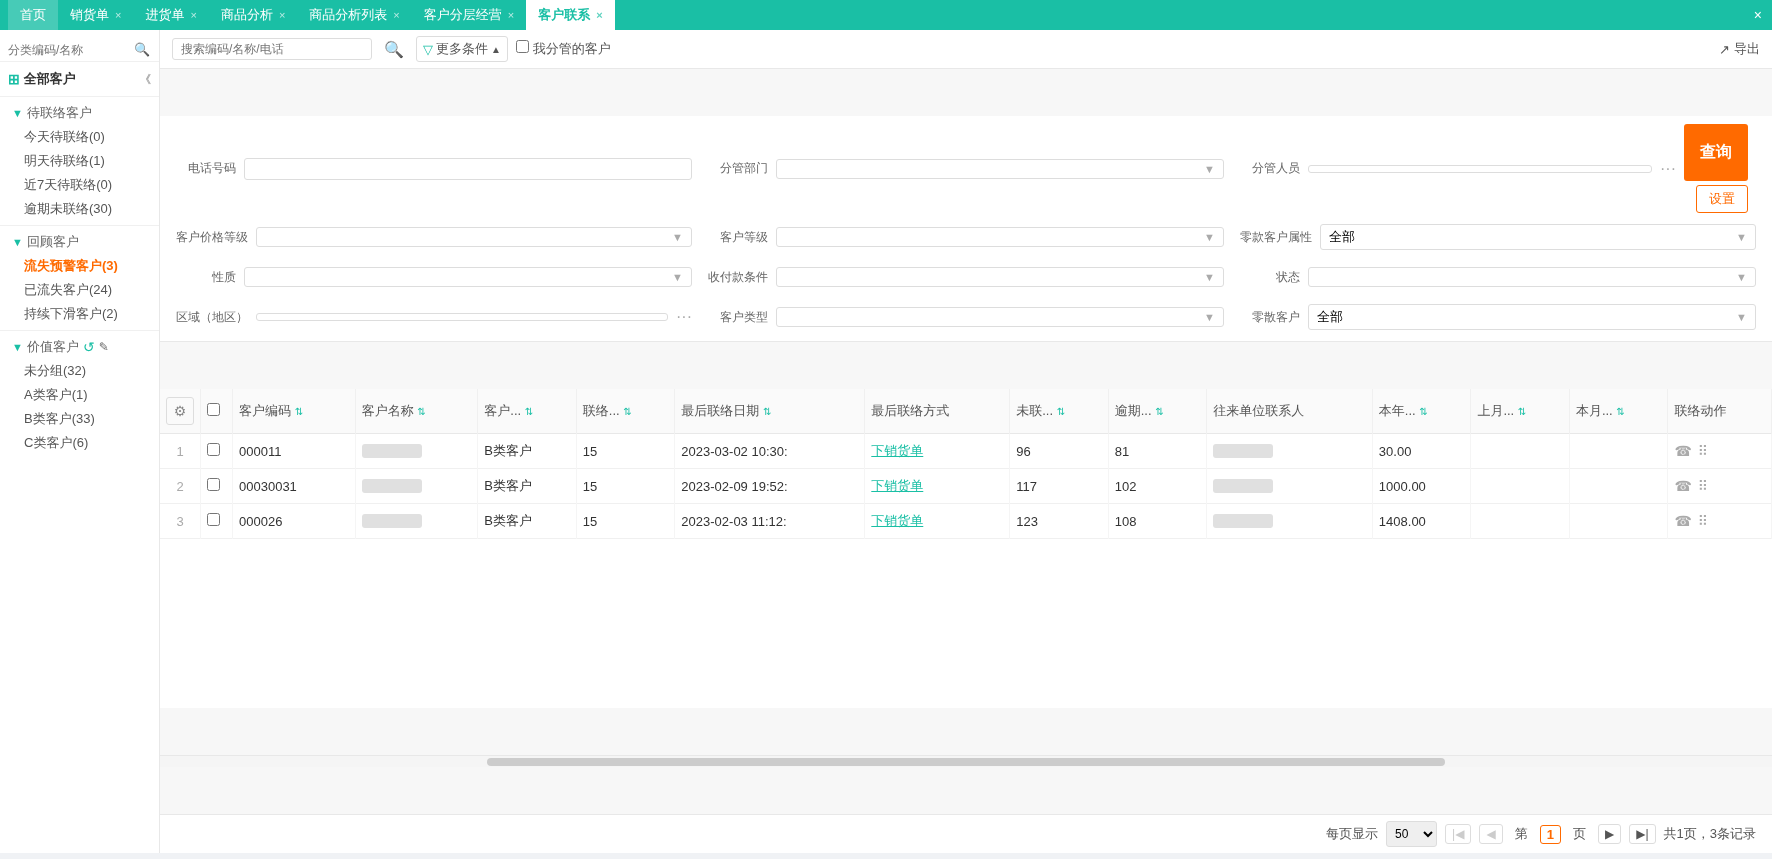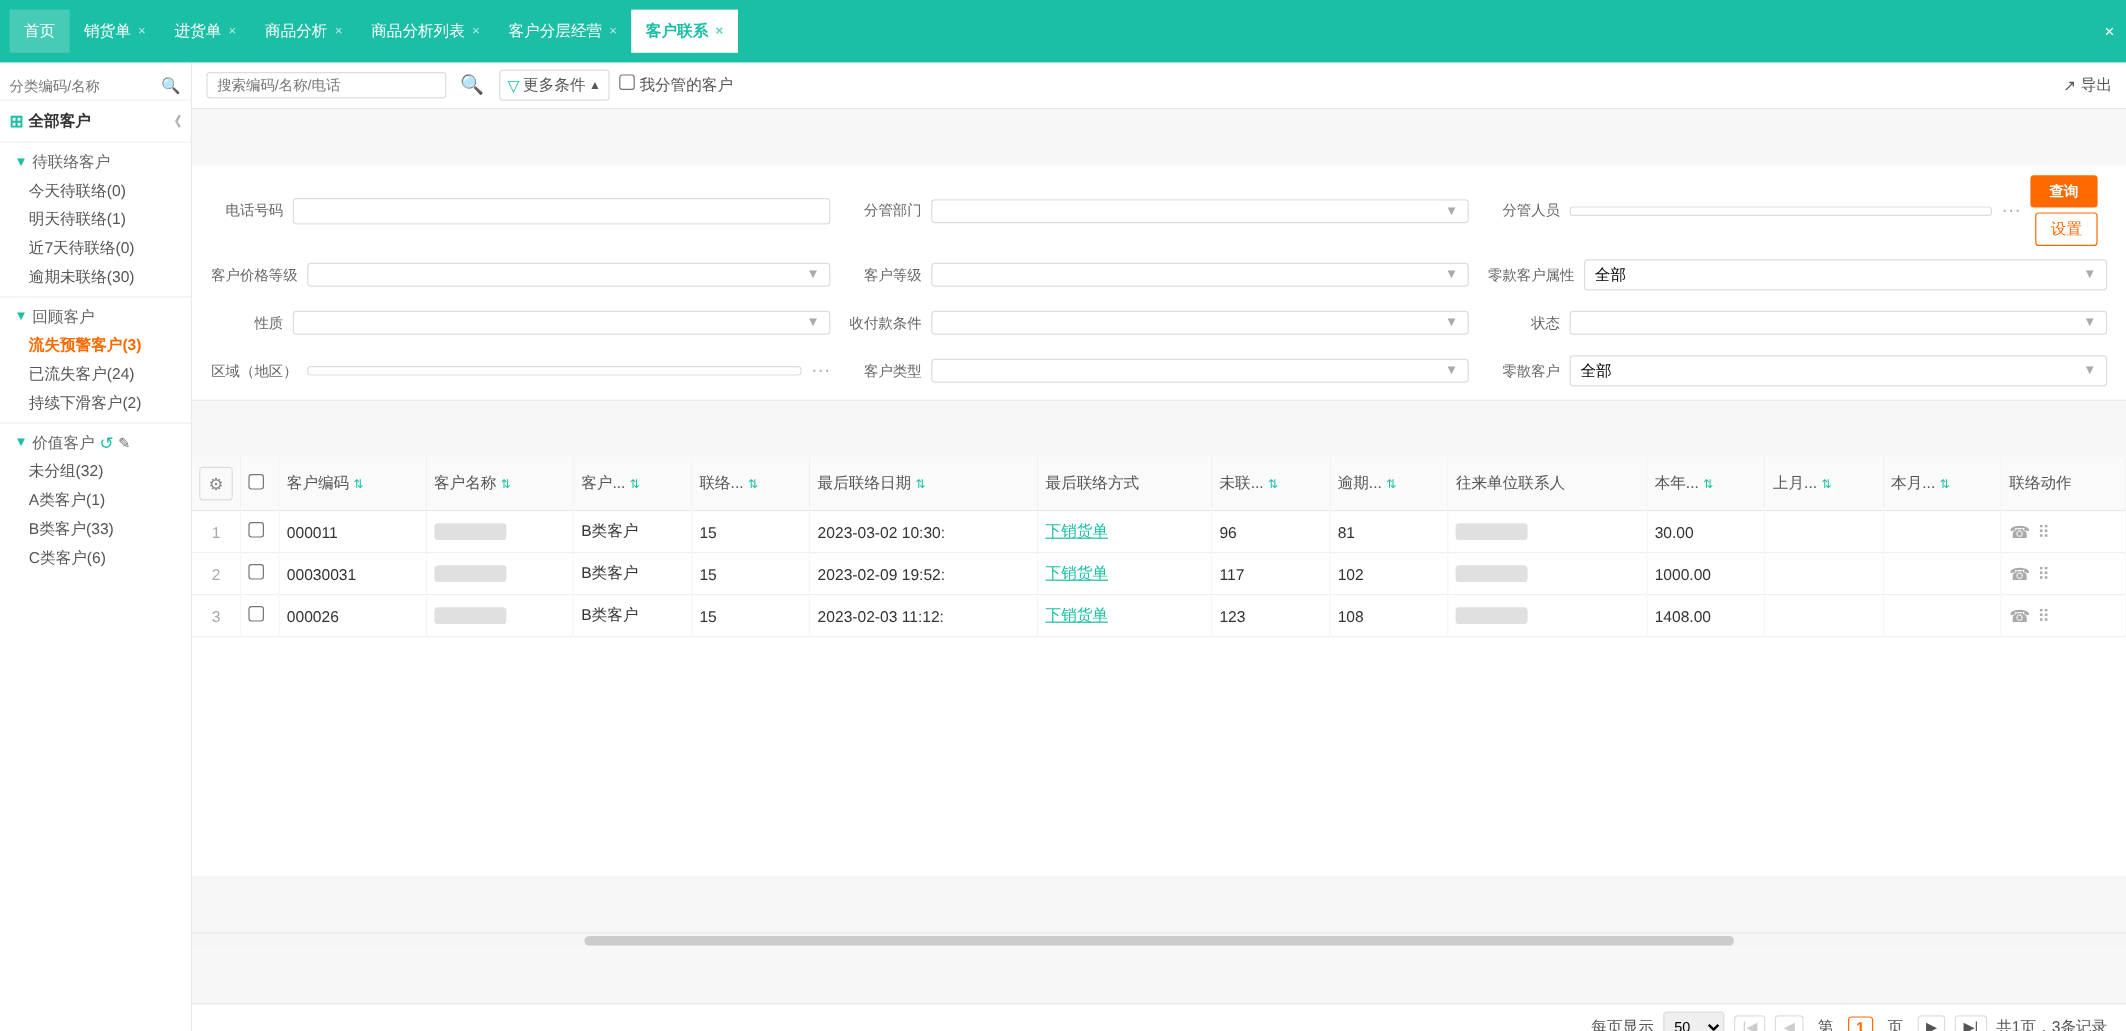--- a/index.html
+++ b/index.html
@@ -3,21 +3,21 @@
   <meta charset="utf-8">
   <style>
     * { box-sizing: border-box; margin: 0; padding: 0; font-family: 'Microsoft YaHei', Arial, sans-serif; font-size: 13px; }
     body { background: #f0f2f5; overflow: hidden; }
 
     
     .top-nav {
       background: #1abfa5;
       display: flex;
       align-items: center;
-      height: 52px;
+      height: 30px;
       padding: 0 8px;
       color: white;
       position: relative;
     }
     .nav-tab {
       display: inline-flex;
       align-items: center;
       padding: 0 12px;
       height: 36px;
       cursor: pointer;
@@ -241,23 +241,23 @@
     }
     .filter-select-box .chevron { color: #aaa; font-size: 11px; }
     .filter-dots { color: #aaa; font-size: 16px; cursor: pointer; }
 
     
     .btn-query {
       background: #ff6a00;
       color: white;
       border: none;
       border-radius: 3px;
-      padding: 5px 16px;
-      cursor: pointer;
-      font-size: 12px;
+      padding: 18px 16px;
+      cursor: pointer;
+      font-size: 16px;
       font-weight: bold;
     }
     .btn-settings {
       background: white;
       color: #ff6a00;
       border: 1px solid #ff6a00;
       border-radius: 3px;
       padding: 4px 12px;
       cursor: pointer;
       font-size: 13px;

